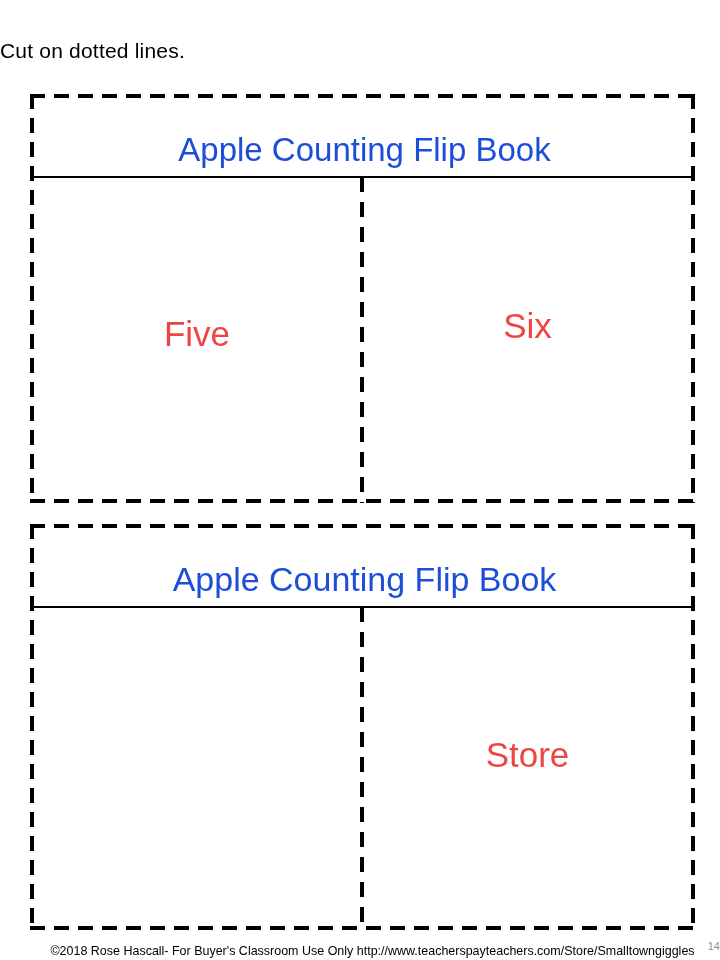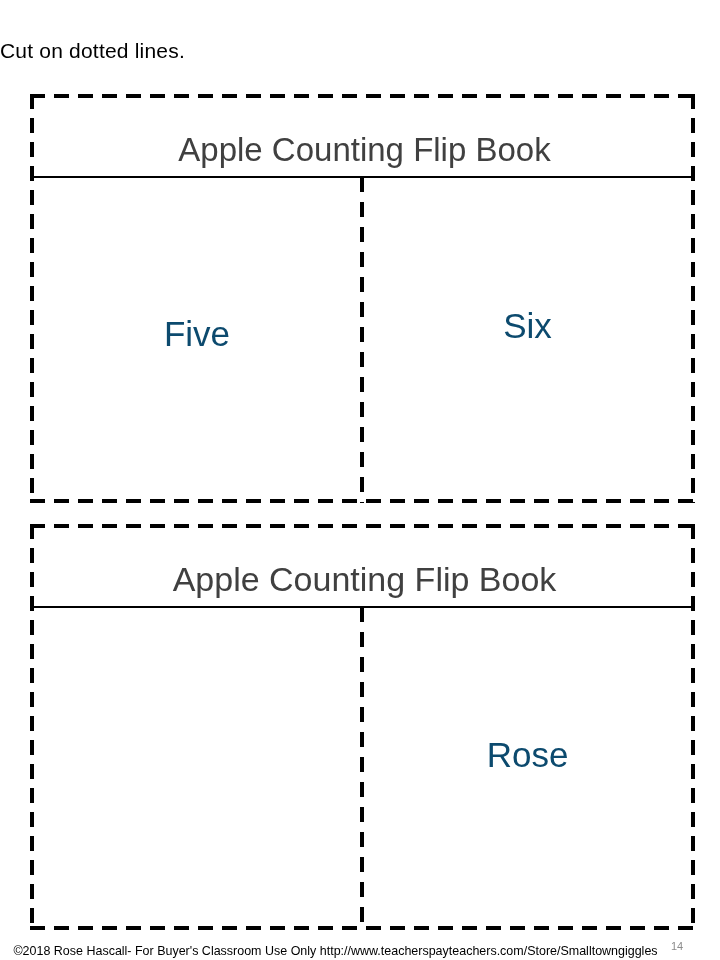--- a/index.html
+++ b/index.html
@@ -58,21 +58,21 @@
 
   
   .card-title {
     position: absolute;
     left: 4px;
     width: 661px;
     text-align: center;
     font-size: 34px;
     line-height: 40px;
     white-space: nowrap;
-    color: #404040;
+    color: #1d4ed8;
   }
   .cut-card-1 .card-title { top: 36px; font-size: 33px; }
   .cut-card-2 .card-title { top: 35px; font-size: 34px; }
 
   .title-rule {
     position: absolute;
     left: 4px;
     width: 661px;
     height: 2px;
     background: #000;
@@ -90,34 +90,34 @@
   .cut-card-1 .card-split { left: 330px; top: 83px; bottom: 0px; }
   .cut-card-2 .card-split { left: 330px; top: 83px; bottom: 0px; }
 
   
   .word-cell {
     position: absolute;
     text-align: center;
     font-size: 35px;
     line-height: 40px;
     white-space: nowrap;
-    color: #0c4a6e;
+    color: #ef4444;
   }
   .cut-card-1 .word-left  { left: 4px;   width: 326px; top: 220px; }
   .cut-card-1 .word-right { left: 334px; width: 327px; top: 212px; }
   .cut-card-2 .word-left  { left: 4px;   width: 326px; top: 218px; }
   .cut-card-2 .word-right { left: 334px; width: 327px; top: 211px; }
 
   
   .page-footer {
     position: absolute;
     top: 938px;
     left: 0;
     width: 720px;
-    text-align: left;
+    text-align: right;
     font-size: 13px;
     line-height: 17px;
     white-space: nowrap;
     color: #000;
   }
   .footer-credit {
     font-family: "Liberation Sans", sans-serif;
     font-size: 13px;
     transform: scaleX(0.96);
     display: inline-block;
@@ -160,18 +160,18 @@
   <div class="dash-edge dash-left"></div>
   <div class="dash-edge dash-right"></div>
 
   <div class="card-title">Apple Counting Flip Book</div>
 
   <div class="title-rule"></div>
 
   <div class="card-split"></div>
 
 
-  <div class="word-cell word-right">Rose</div>
+  <div class="word-cell word-right">Store</div>
 </div>
 
 <div class="page-footer">
   <span class="footer-credit">©2018 Rose Hascall- For Buyer's Classroom Use Only http://www.teacherspayteachers.com/Store/Smalltowngiggles</span><span class="footer-page-number">14</span>
 </div>
 
 </body></html>

